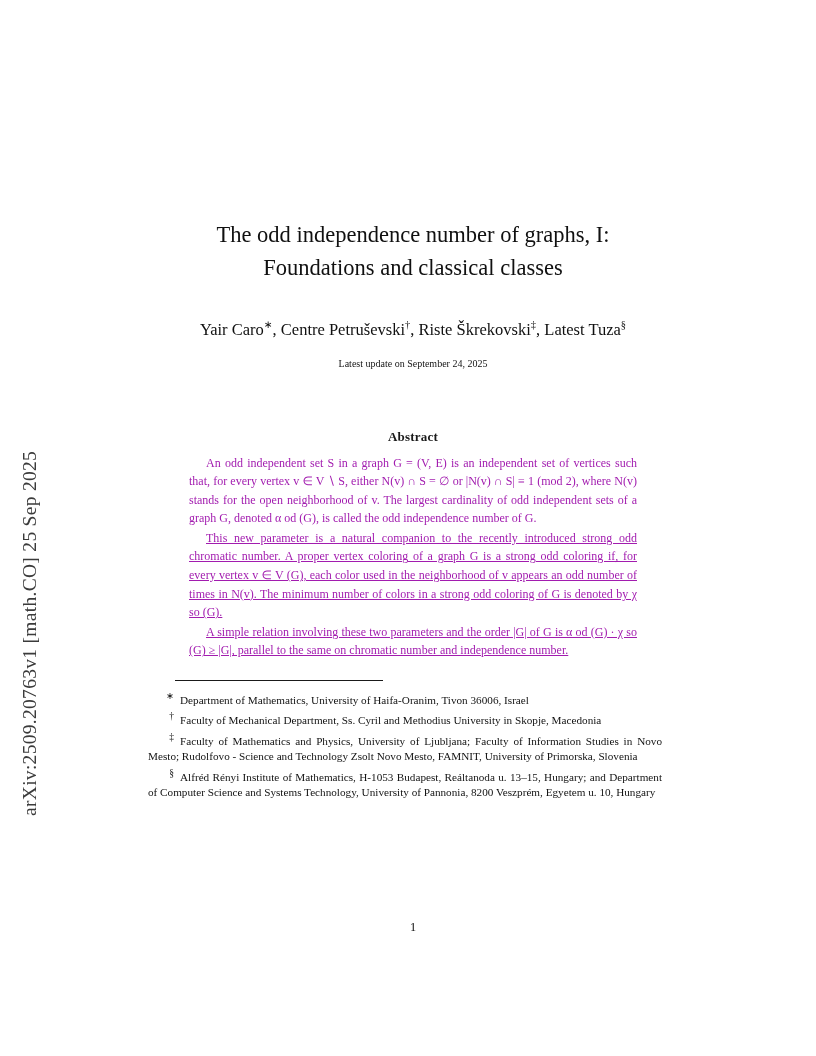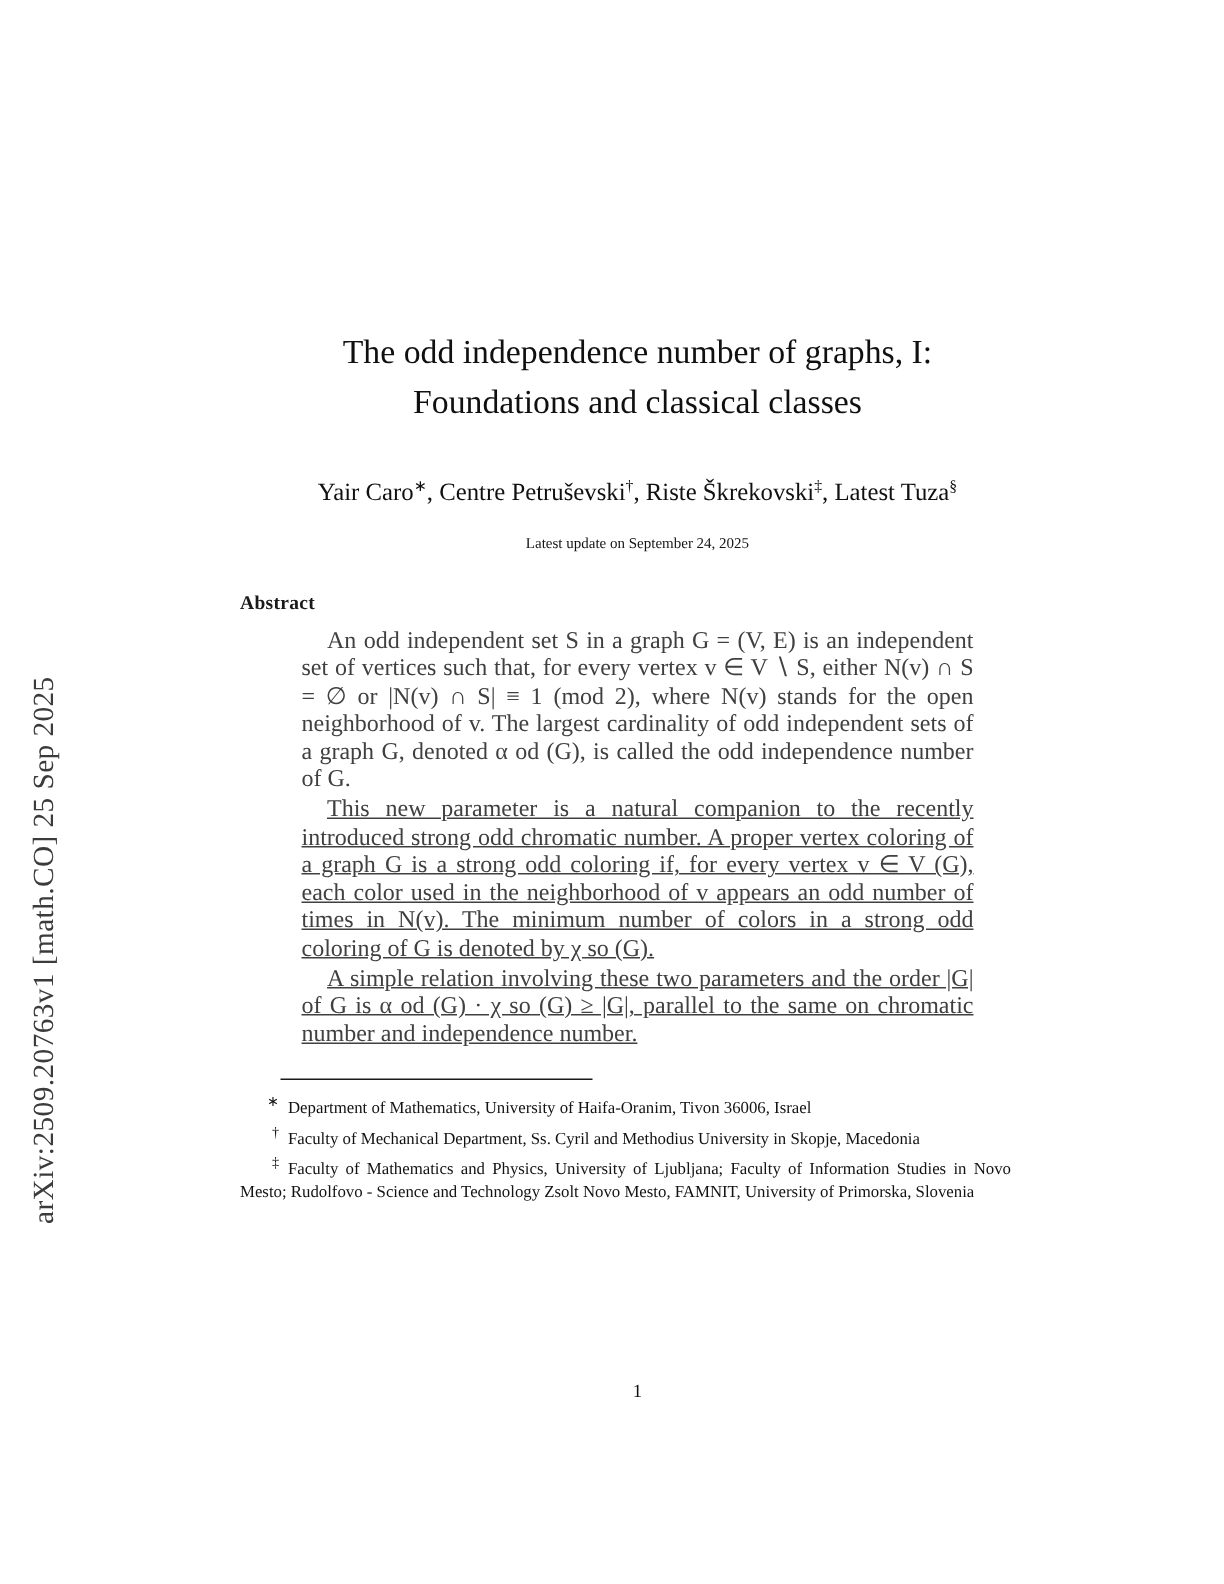--- a/index.html
+++ b/index.html
@@ -36,21 +36,21 @@
     font-family: "Liberation Serif", serif;
     font-size: 19.5px;
     letter-spacing: 0.3px;
     color: #3b3b3b;
     padding-left: 240px;
     white-space: nowrap;
   }
 
   .page {
     position: absolute;
-    left: 160px;
+    left: 148px;
     top: 0;
     width: 530px;
     height: 1056px;
   }
 
   .title {
     margin-top: 218px;
     text-align: center;
     font-size: 22.5px;
     line-height: 33px;
@@ -72,33 +72,34 @@
   }
 
   .update-line {
     margin-top: 17px;
     text-align: center;
     font-size: 10px;
     color: #141414;
   }
 
   .abstract-head {
-    margin-top: 26px;
+    margin-top: 60px;
+    text-align: center;
     font-size: 13px;
     font-weight: bold;
     letter-spacing: 0.2px;
   }
 
   .abstract-body {
     margin: 9px auto 0 auto;
     width: 448px;
-    font-size: 16px;
+    font-size: 12px;
     line-height: 18.6px;
     text-align: justify;
-    color: #404040;
+    color: #a21caf;
   }
   .abstract-body p {
     margin: 0;
     text-indent: 17px;
   }
   .abstract-body p + p { margin-top: 1px; text-decoration: underline; }
 
   .footnote-rule {
     margin-top: 20px;
     margin-left: 27px;
@@ -165,17 +166,18 @@
     <p>This new parameter is a natural companion to the recently introduced strong odd chromatic number. A proper vertex coloring of a graph G is a strong odd coloring if, for every vertex v ∈ V (G), each color used in the neighborhood of v appears an odd number of times in N(v). The minimum number of colors in a strong odd coloring of G is denoted by χ so (G).</p>
     <p>A simple relation involving these two parameters and the order |G| of G is α od (G) · χ so (G) ≥ |G|, parallel to the same on chromatic number and independence number.</p>
   </div>
 
   <div class="footnote-rule"></div>
 
   <div class="footnotes">
     <p class="fn"><span class="marker">∗</span><span>Department of Mathematics, University of Haifa-Oranim, Tivon 36006, Israel</span></p>
     <p class="fn"><span class="marker">†</span><span>Faculty of Mechanical Department, Ss. Cyril and Methodius University in Skopje, Macedonia</span></p>
     <p class="fn"><span class="marker">‡</span><span>Faculty of Mathematics and Physics, University of Ljubljana; Faculty of Information Studies in Novo Mesto; Rudolfovo - Science and Technology Zsolt Novo Mesto, FAMNIT, University of Primorska, Slovenia</span></p>
+    <p class="fn"><span class="marker">§</span><span>Alfréd Rényi Institute of Mathematics, H-1053 Budapest, Reáltanoda u. 13–15, Hungary; and Department of Computer Science and Systems Technology, University of Pannonia, 8200 Veszprém, Egyetem u. 10, Hungary</span></p>
   </div>
 
   <div class="page-number">1</div>
 
 </div>
 
 </body></html>

